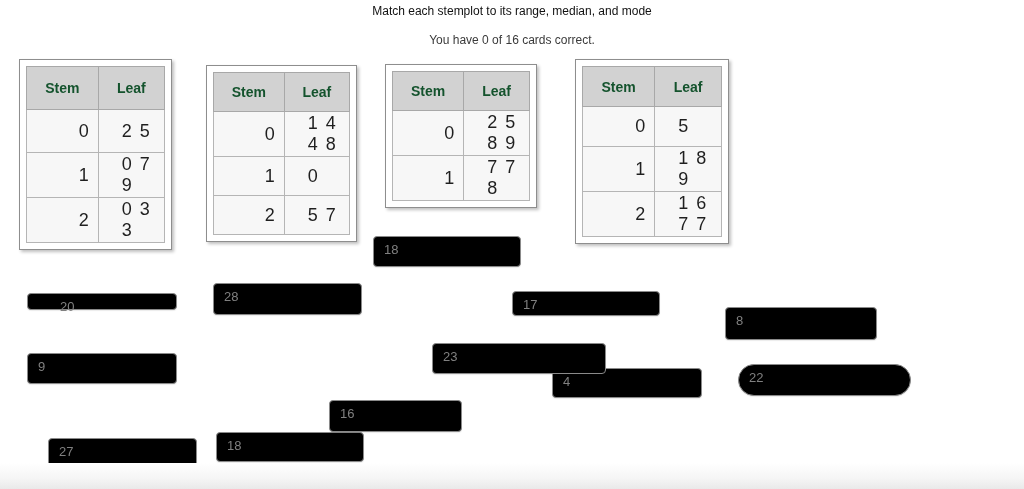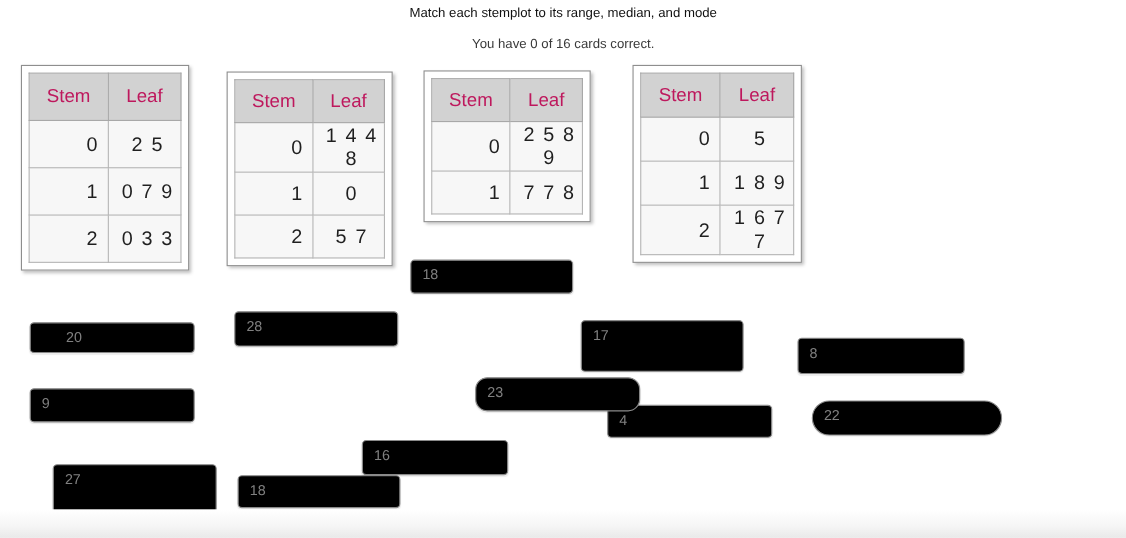--- a/index.html
+++ b/index.html
@@ -22,30 +22,30 @@
     position:absolute;background:#ffffff;
     border:1px solid #8e8e8e;
     box-shadow:2px 2px 3px rgba(0,0,0,.25);
     padding:6px;box-sizing:border-box;
   }
   table.stem-table{
     border-collapse:collapse;width:100%;
     background:#f7f7f7;
   }
   .stem-table th{
-    background:#d2d2d2;color:#be185d;
-    font-size:17px;font-weight:400;text-align:center;
+    background:#d2d2d2;color:#14532d;
+    font-size:14px;font-weight:700;text-align:center;
     border:1px solid #a8a8a8;
   }
   .stem-table td{
     font-size:18px;color:#1f1f1f;
     border:1px solid #b5b5b5;background:#f7f7f7;
   }
   .stem-table td.stem{text-align:right;padding-right:9px;width:52%;}
-  .stem-table td.leaf{text-align:center;padding-left:7px;letter-spacing:1.5px;}
+  .stem-table td.leaf{text-align:left;padding-left:23px;letter-spacing:1.5px;}
   .t1 th,.t1 td{height:40px;}
   .t2 th,.t2 td{height:36px;}
   .t3 th,.t3 td{height:36px;}
   .t4 th,.t4 td{height:37px;}
   .w1{width:153px;} .w2{width:151px;} .w3{width:152px;} .w4{width:154px;}
   
   .card{
     position:absolute;box-sizing:border-box;
     background:#000000;border:1px solid #8a8a8a;border-radius:4px;
     font-size:13px;color:#808080;
@@ -155,25 +155,25 @@
       </tr>
       <tr>
         <td class="stem">2</td>
         <td class="leaf">1 6 7 7</td>
       </tr>
     </tbody>
   </table>
 </div>
 
 <div class="card" style="left:373px;top:236px;width:148px;height:31px;">18</div>
-<div class="card" style="left:27px;top:293px;width:150px;height:28px;padding-left:32px;">20</div>
+<div class="card" style="left:27px;top:293px;width:150px;height:17px;padding-left:32px;">20</div>
 <div class="card" style="left:213px;top:283px;width:149px;height:32px;">28</div>
-<div class="card" style="left:528px;top:291px;width:148px;height:47px;">17</div>
+<div class="card" style="left:512px;top:291px;width:148px;height:25px;">17</div>
 <div class="card" style="left:725px;top:307px;width:152px;height:33px;">8</div>
 <div class="card" style="left:27px;top:353px;width:150px;height:31px;">9</div>
 <div class="card" style="left:552px;top:368px;width:150px;height:30px;">4</div>
-<div class="card" style="left:432px;top:343px;width:150px;height:31px;border-radius:11px;">23</div>
+<div class="card" style="left:432px;top:343px;width:174px;height:31px;">23</div>
 <div class="card" style="left:738px;top:364px;width:173px;height:32px;border-radius:16px;">22</div>
-<div class="card" style="left:48px;top:422px;width:149px;height:47px;">27</div>
+<div class="card" style="left:48px;top:438px;width:149px;height:47px;">27</div>
 <div class="card" style="left:216px;top:432px;width:148px;height:30px;">18</div>
 <div class="card" style="left:329px;top:400px;width:133px;height:32px;">16</div>
 
 <div class="bottom-shade"></div>
 
 </body></html>

